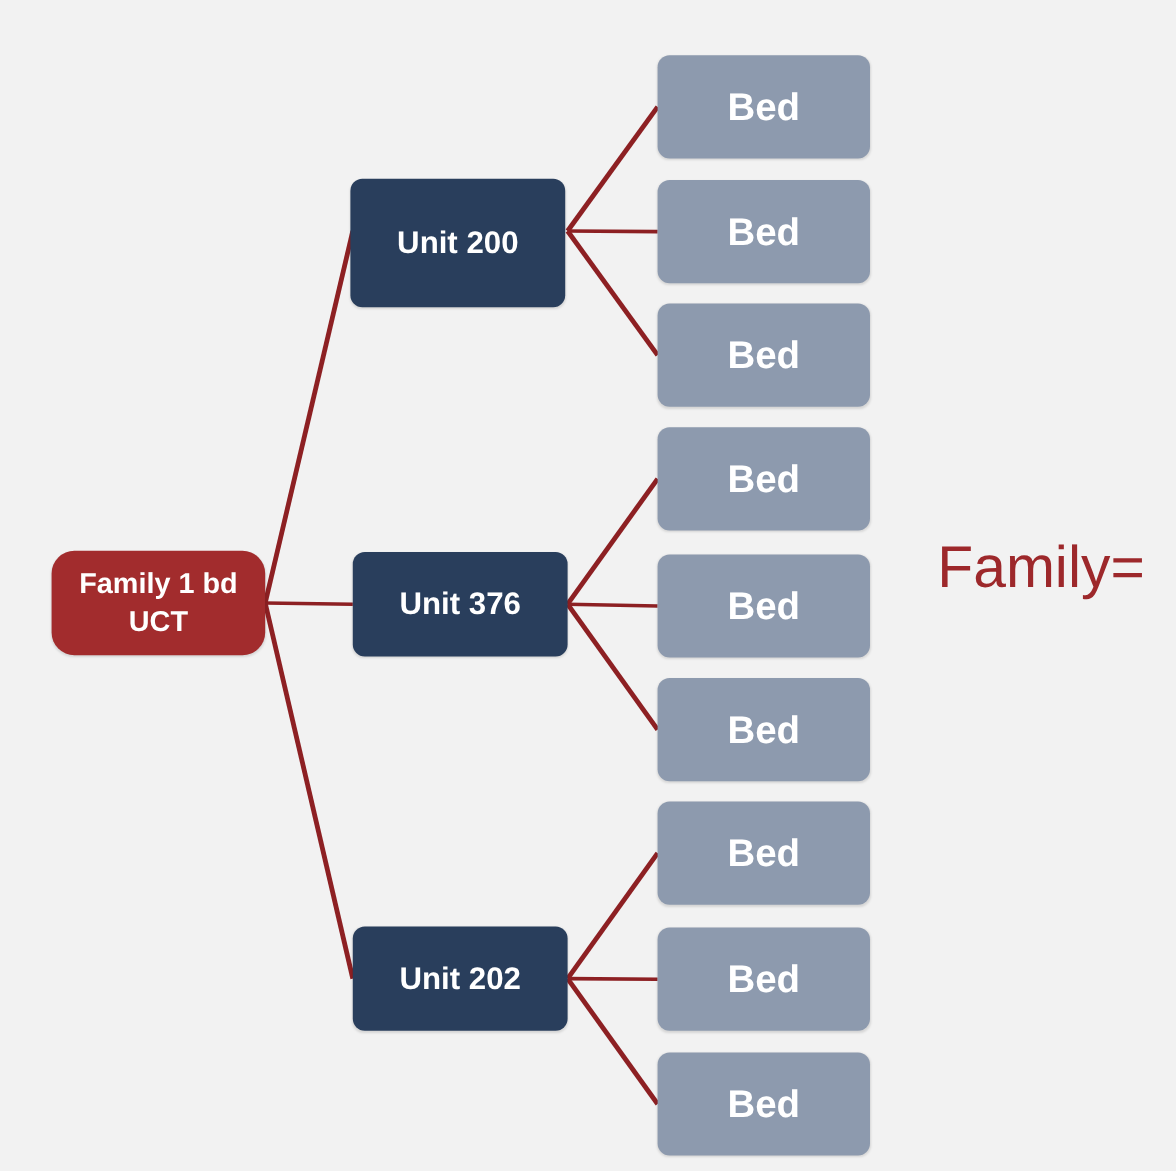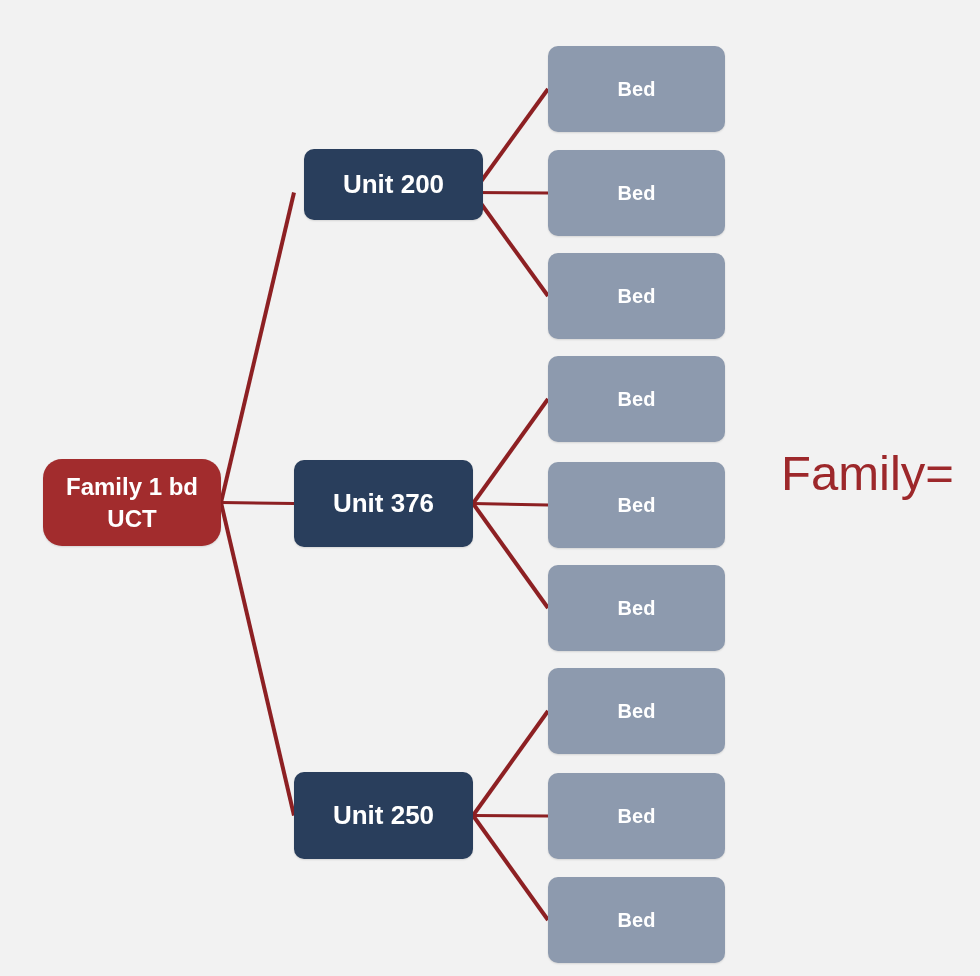--- a/index.html
+++ b/index.html
@@ -33,21 +33,21 @@
     background: var(--rootBox, #a22c2d);
     font-size: 24px;
     line-height: 1.32;
   }
   .node.unit {
     background: var(--unitBox, #293e5c);
     font-size: 26px;
   }
   .node.bed {
     background: var(--bedBox, #8d9aae);
-    font-size: 20px;
+    font-size: 32px;
   }
   #total {
     position: absolute;
     left: 770px;
     top: 437px;
     width: 195px;
     text-align: center;
     color: var(--totalText, #9d282b);
     font-size: 49px;
     line-height: 1.5;
@@ -76,25 +76,25 @@
 
   <div class="node root" id="root-node" style="left: 43px; top: 459px; width: 178px; height: 87px; border-radius: 19px;">
     <div>Family 1 bd</div>
     <div>UCT</div>
   </div>
 
   <div id="total">
     <div>Family=</div>
   </div>
 
-<div class="node unit" style="left: 304px; top: 149px; width: 179px; height: 71px;">Unit 200</div>
+<div class="node unit" style="left: 292px; top: 149px; width: 179px; height: 107px;">Unit 200</div>
     <div class="node bed" style="left: 548px; top: 46px; width: 177px; height: 86px;">Bed</div>
     <div class="node bed" style="left: 548px; top: 150px; width: 177px; height: 86px;">Bed</div>
     <div class="node bed" style="left: 548px; top: 253px; width: 177px; height: 86px;">Bed</div>
     <div class="node unit" style="left: 294px; top: 460px; width: 179px; height: 87px;">Unit 376</div>
     <div class="node bed" style="left: 548px; top: 356px; width: 177px; height: 86px;">Bed</div>
     <div class="node bed" style="left: 548px; top: 462px; width: 177px; height: 86px;">Bed</div>
     <div class="node bed" style="left: 548px; top: 565px; width: 177px; height: 86px;">Bed</div>
-    <div class="node unit" style="left: 294px; top: 772px; width: 179px; height: 87px;">Unit 250</div>
+    <div class="node unit" style="left: 294px; top: 772px; width: 179px; height: 87px;">Unit 202</div>
     <div class="node bed" style="left: 548px; top: 668px; width: 177px; height: 86px;">Bed</div>
     <div class="node bed" style="left: 548px; top: 773px; width: 177px; height: 86px;">Bed</div>
     <div class="node bed" style="left: 548px; top: 877px; width: 177px; height: 86px;">Bed</div>
   </div>
 
 </body></html>

